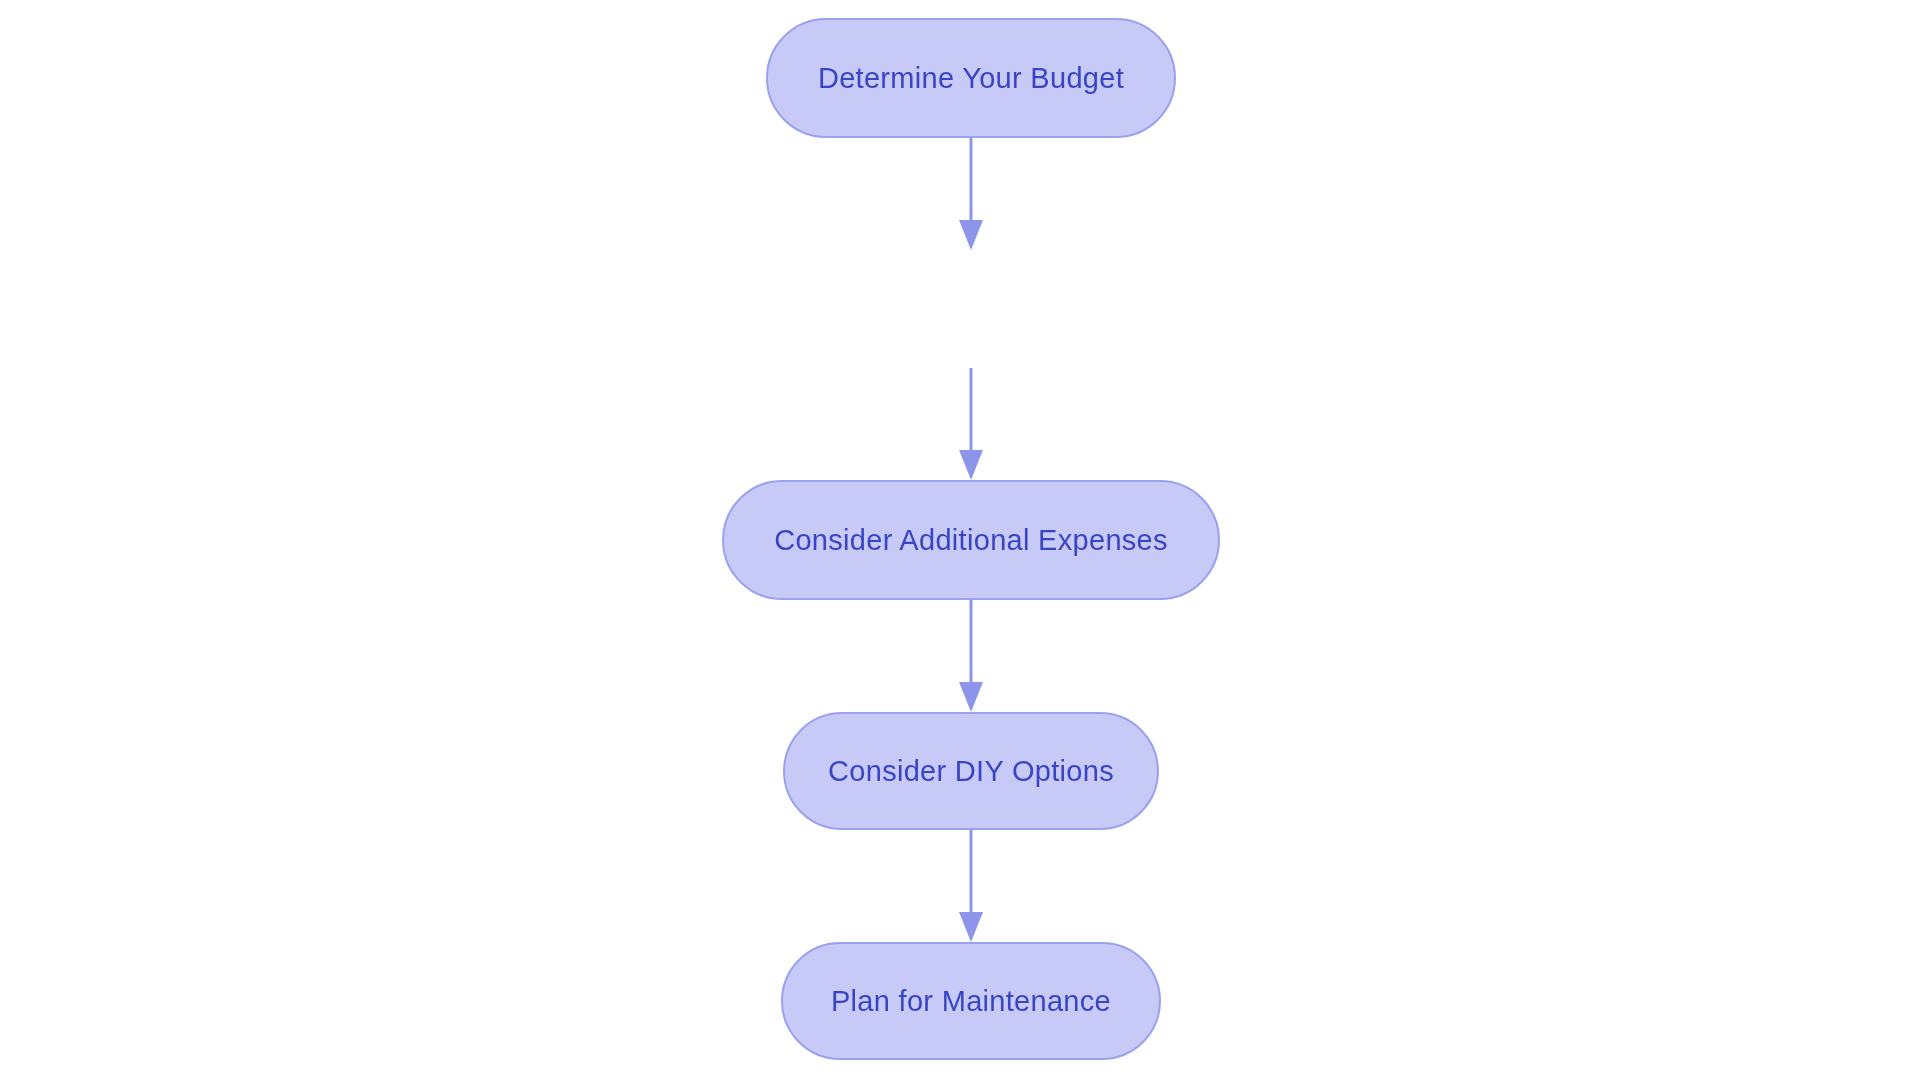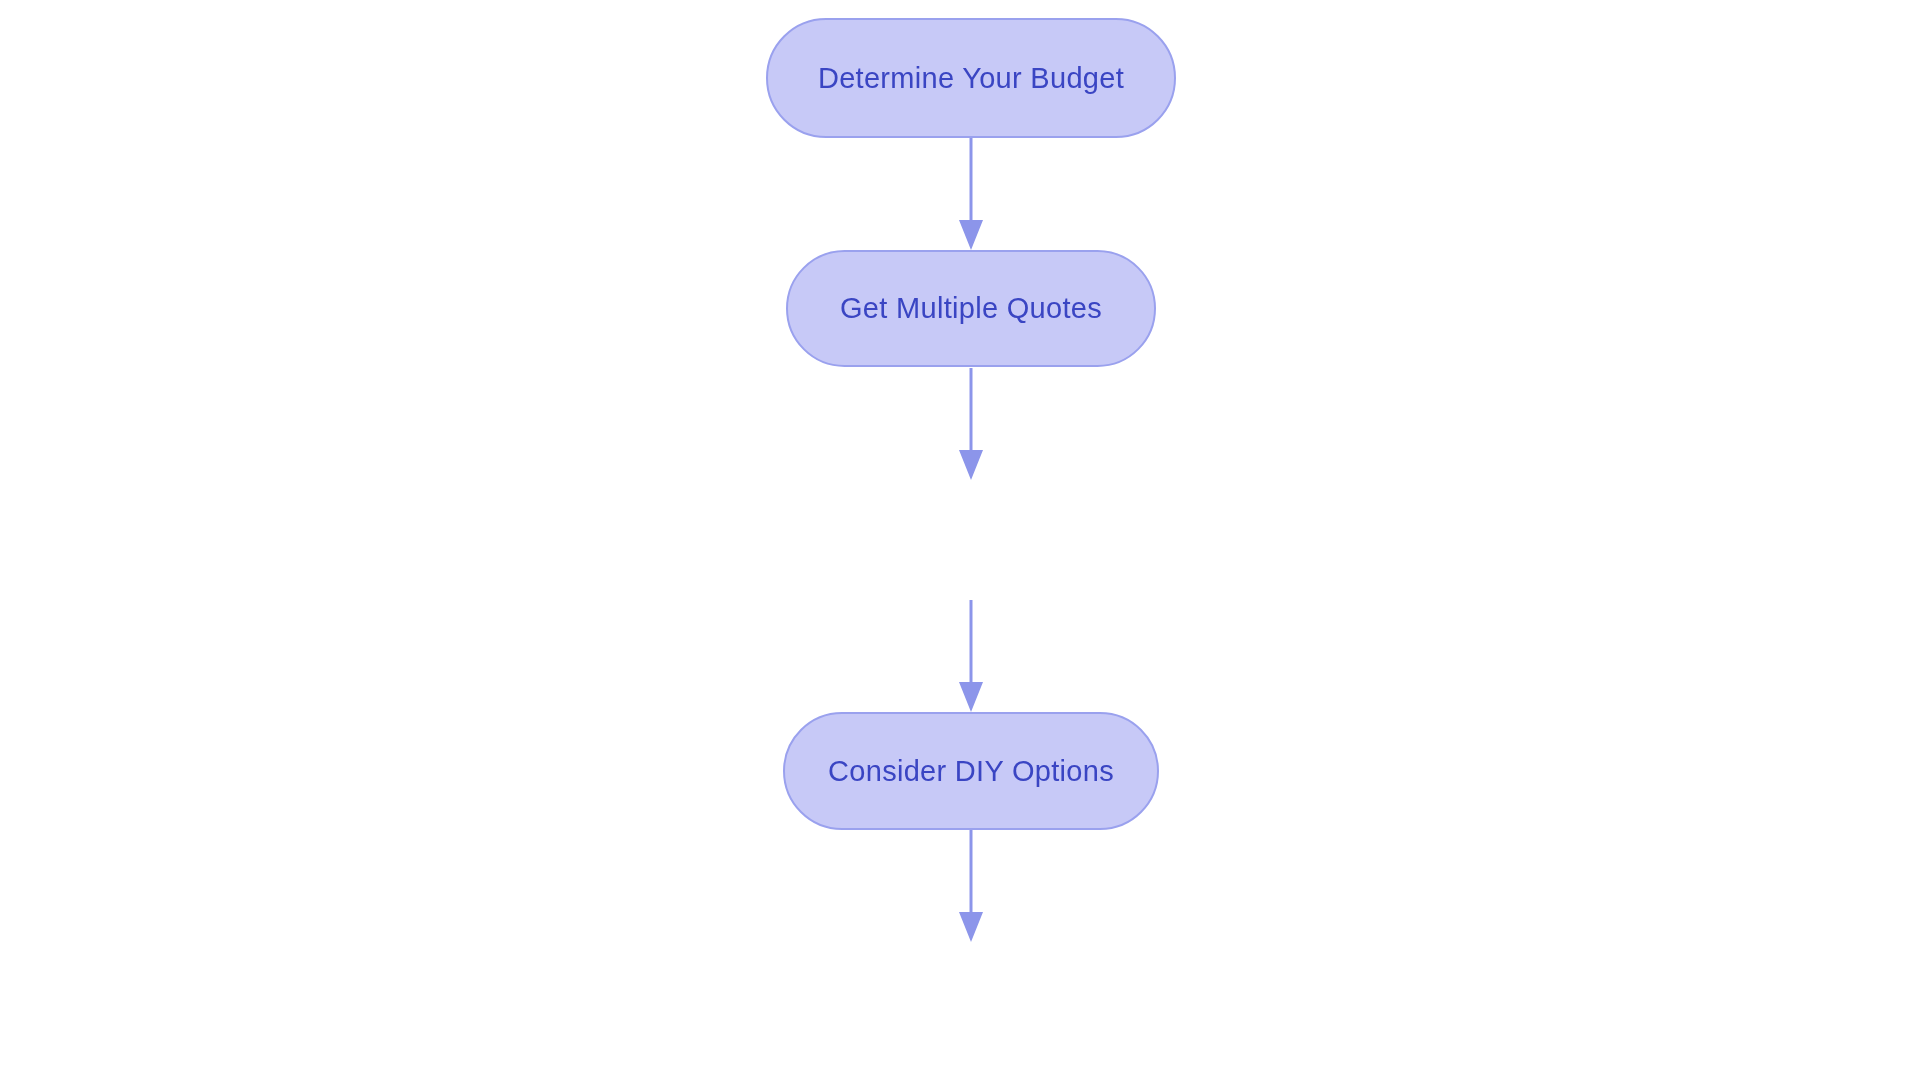--- a/index.html
+++ b/index.html
@@ -58,38 +58,41 @@
 
   <div class="flow-node node-1">
     <span class="node-label">Determine Your Budget</span>
   </div>
 
   <svg class="flow-arrow arrow-1" viewBox="0 0 40 112" aria-hidden="true">
     <line x1="20" y1="0" x2="20" y2="84" stroke="#8c95ea" stroke-width="3"></line>
     <polygon points="8,82 32,82 20,112" fill="#8c95ea"></polygon>
   </svg>
 
-  <div class="flow-node node-2">
-    <span class="node-label">Get Multiple Quotes</span>
-  </div>
 
   <svg class="flow-arrow arrow-2" viewBox="0 0 40 112" aria-hidden="true">
     <line x1="20" y1="0" x2="20" y2="84" stroke="#8c95ea" stroke-width="3"></line>
     <polygon points="8,82 32,82 20,112" fill="#8c95ea"></polygon>
   </svg>
 
+  <div class="flow-node node-3">
+    <span class="node-label">Consider Additional Expenses</span>
+  </div>
 
   <svg class="flow-arrow arrow-3" viewBox="0 0 40 112" aria-hidden="true">
     <line x1="20" y1="0" x2="20" y2="84" stroke="#8c95ea" stroke-width="3"></line>
     <polygon points="8,82 32,82 20,112" fill="#8c95ea"></polygon>
   </svg>
 
   <div class="flow-node node-4">
     <span class="node-label">Consider DIY Options</span>
   </div>
 
   <svg class="flow-arrow arrow-4" viewBox="0 0 40 112" aria-hidden="true">
     <line x1="20" y1="0" x2="20" y2="84" stroke="#8c95ea" stroke-width="3"></line>
     <polygon points="8,82 32,82 20,112" fill="#8c95ea"></polygon>
   </svg>
 
+  <div class="flow-node node-5">
+    <span class="node-label">Plan for Maintenance</span>
+  </div>
 
 </div>
 
 </body></html>

